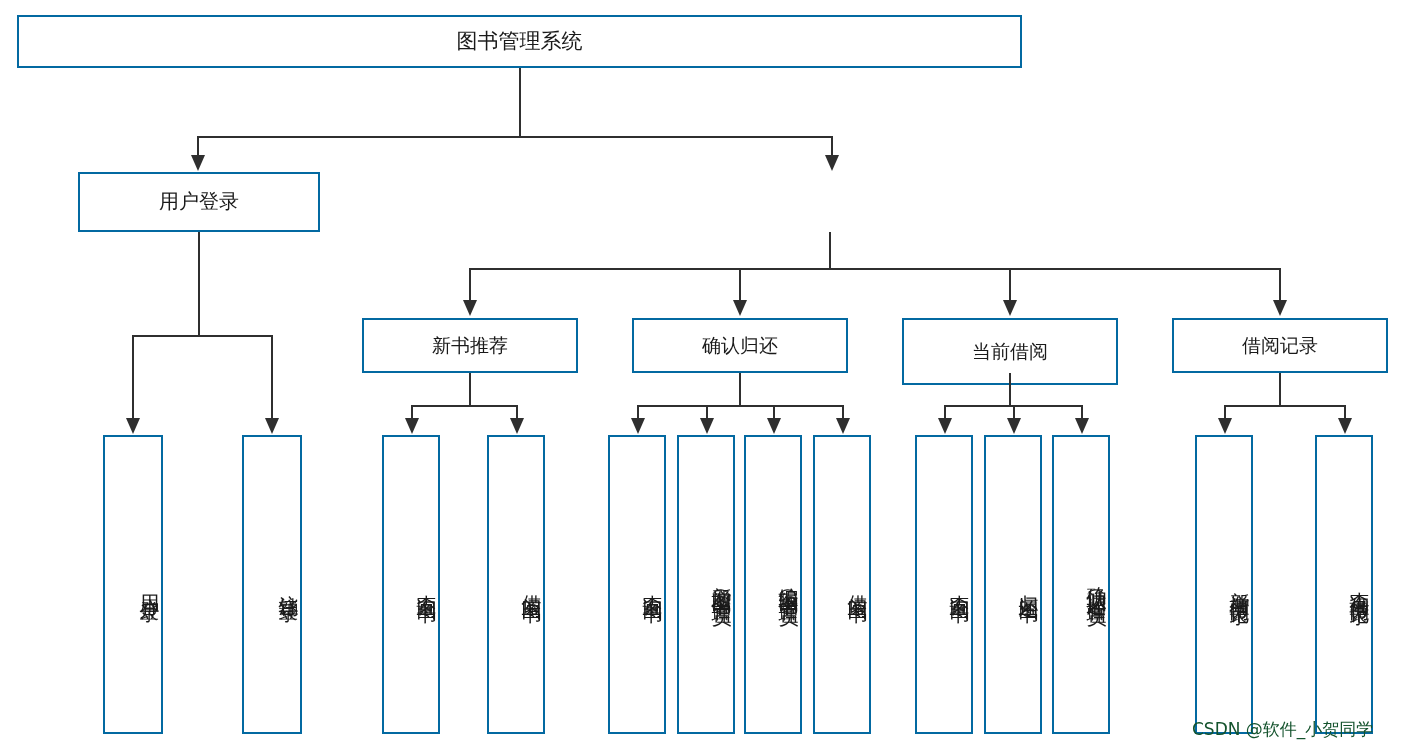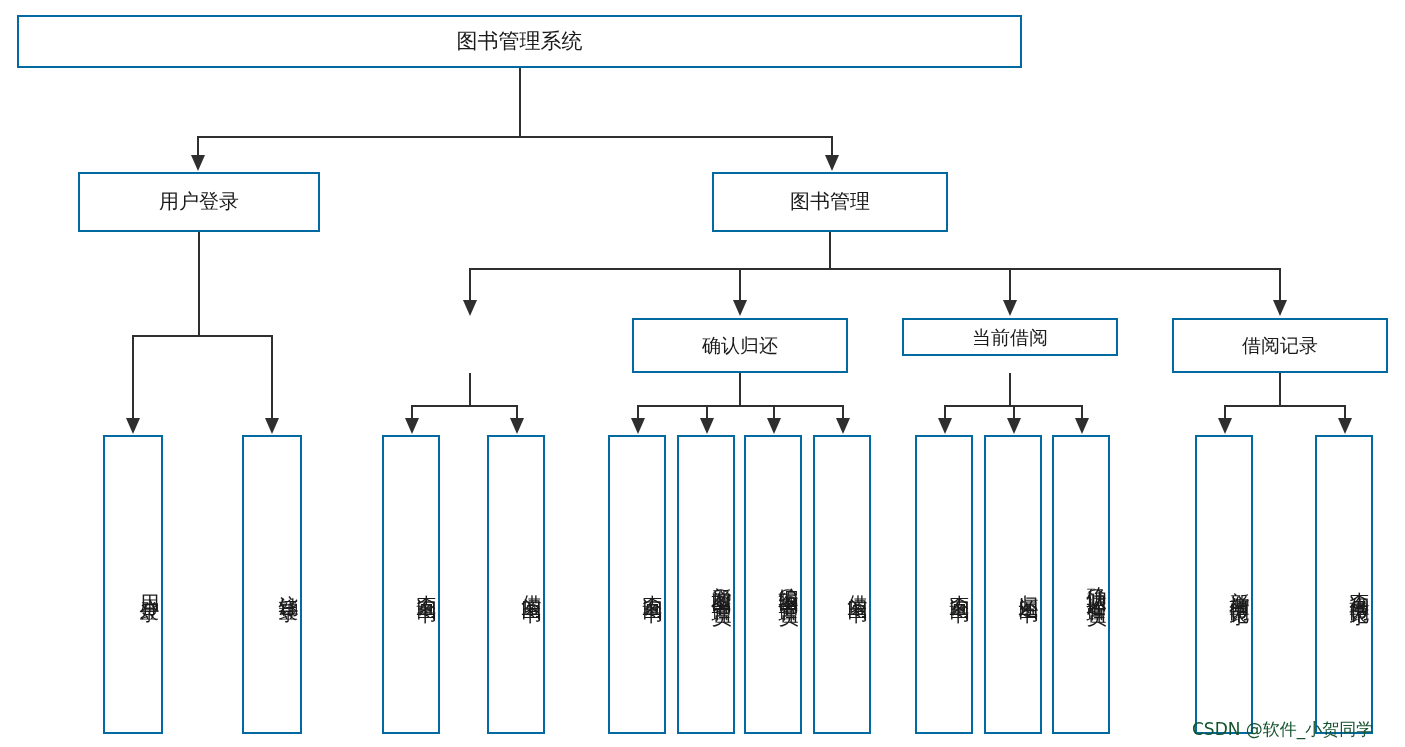--- a/index.html
+++ b/index.html
@@ -101,23 +101,20 @@
   <div class="vline" style="left:197px; top:136px; height:20px;"></div>
   <div class="arrow" style="left:191px; top:155px;"></div>
 
   <div class="vline" style="left:831px; top:136px; height:20px;"></div>
   <div class="arrow" style="left:825px; top:155px;"></div>
 
   <div class="node level2" style="left:78px; top:172px; width:242px; height:60px;">
     <span class="label">用户登录</span>
   </div>
 
-  <div class="node level2" style="left:712px; top:172px; width:236px; height:60px;">
-    <span class="label">图书管理</span>
-  </div>
 
   <div class="vline" style="left:198px; top:232px; height:103px;"></div>
   <div class="hline" style="left:132px; top:335px; width:139px;"></div>
   <div class="vline" style="left:132px; top:335px; height:84px;"></div>
   <div class="arrow" style="left:126px; top:418px;"></div>
   <div class="vline" style="left:271px; top:335px; height:84px;"></div>
   <div class="arrow" style="left:265px; top:418px;"></div>
 
   <div class="vline" style="left:829px; top:232px; height:36px;"></div>
   <div class="hline" style="left:469px; top:268px; width:812px;"></div>
@@ -127,26 +124,29 @@
 
   <div class="vline" style="left:739px; top:268px; height:33px;"></div>
   <div class="arrow" style="left:733px; top:300px;"></div>
 
   <div class="vline" style="left:1009px; top:268px; height:33px;"></div>
   <div class="arrow" style="left:1003px; top:300px;"></div>
 
   <div class="vline" style="left:1279px; top:268px; height:33px;"></div>
   <div class="arrow" style="left:1273px; top:300px;"></div>
 
+  <div class="node level3" style="left:362px; top:318px; width:216px; height:55px;">
+    <span class="label">新书推荐</span>
+  </div>
 
   <div class="node level3" style="left:632px; top:318px; width:216px; height:55px;">
     <span class="label">确认归还</span>
   </div>
 
-  <div class="node level3" style="left:902px; top:318px; width:216px; height:38px;">
+  <div class="node level3" style="left:902px; top:318px; width:216px; height:67px;">
     <span class="label">当前借阅</span>
   </div>
 
   <div class="node level3" style="left:1172px; top:318px; width:216px; height:55px;justify-content:center;">
     <span class="label">借阅记录</span>
   </div>
 
   <div class="vline" style="left:469px; top:373px; height:32px;"></div>
   <div class="hline" style="left:411px; top:405px; width:105px;"></div>
   <div class="vline" style="left:411px; top:405px; height:14px;"></div>

